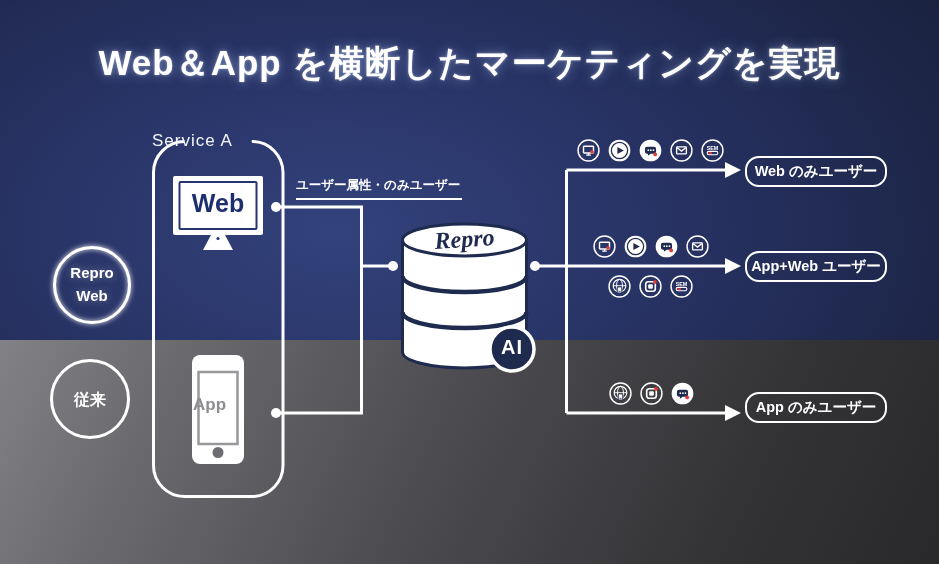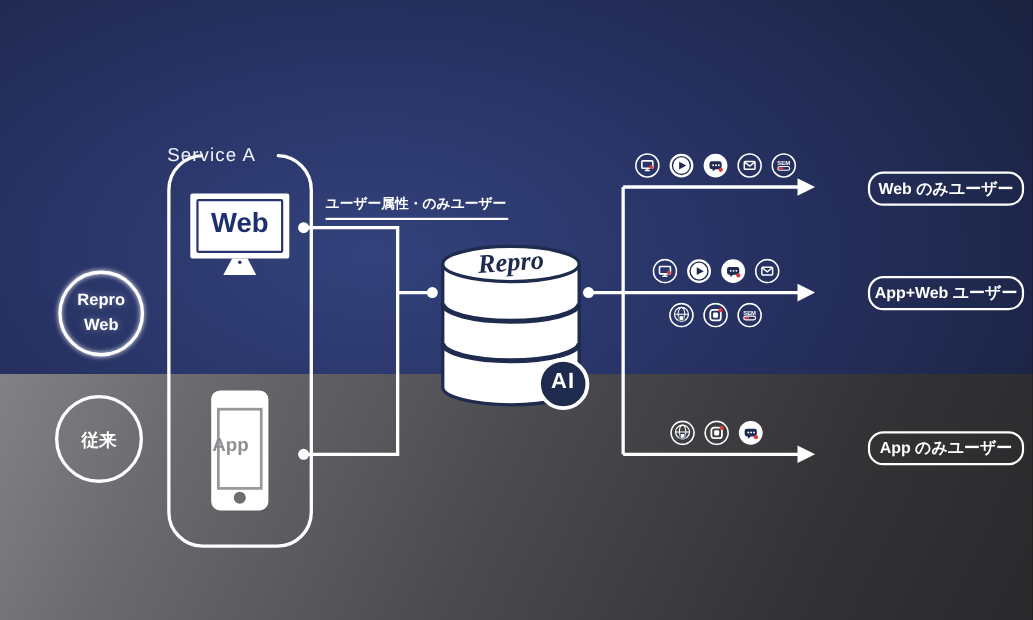--- a/index.html
+++ b/index.html
@@ -43,34 +43,35 @@
   .repro-logo{
     left:403px;top:226px;width:123px;text-align:center;
     font-family:"Liberation Serif",serif;font-style:italic;font-weight:bold;
     font-size:24px;color:#1f2b4e;transform:rotate(-4deg);letter-spacing:0px;
   }
   .ai-label{left:490px;top:336px;width:44px;text-align:center;font-size:20px;font-weight:bold;letter-spacing:1px;}
   .segment-box{
     left:745px;width:142px;height:31px;box-sizing:border-box;
     border:2.5px solid #fff;border-radius:14px;
     display:flex;align-items:center;justify-content:center;
-    font-size:14.5px;font-weight:bold;white-space:nowrap;margin-left:44px;
+    font-size:14.5px;font-weight:bold;white-space:nowrap;
   }
   .icon-row{display:flex;gap:8px;}
   .icon-row .chip{width:23px;height:23px;display:block;}
   .chip svg{display:block;}
 </style>
 </head>
 <body>
 
 <div id="stage">
 
   <div class="bg-top"></div>
   <div class="bg-bottom"></div>
 
+  <div class="title">Web＆App を横断したマーケティングを実現</div>
 
   <svg class="layer" width="939" height="564" viewBox="0 0 939 564">
     <defs>
       <filter id="glow" x="-50%" y="-50%" width="200%" height="200%">
         <feGaussianBlur stdDeviation="2.6" result="b"></feGaussianBlur>
         <feMerge>
             <feMergeNode in="b"></feMergeNode>
             <feMergeNode in="SourceGraphic"></feMergeNode>
           </feMerge>
       </filter>

